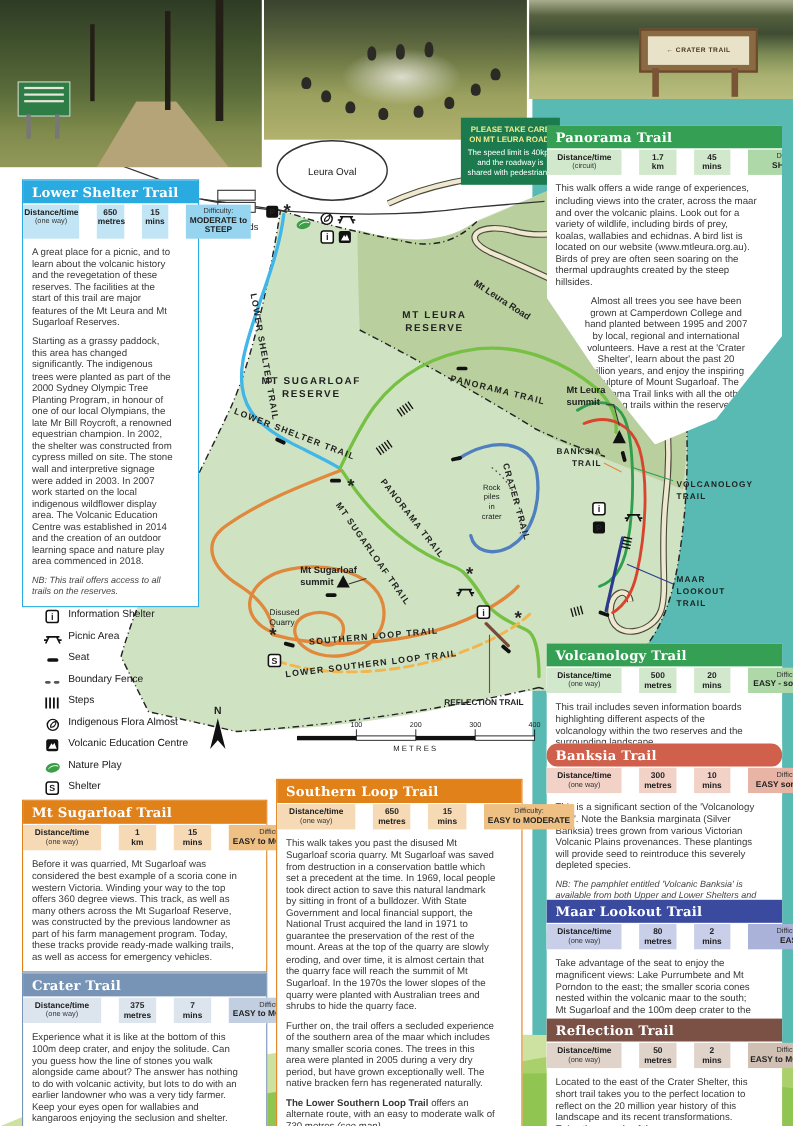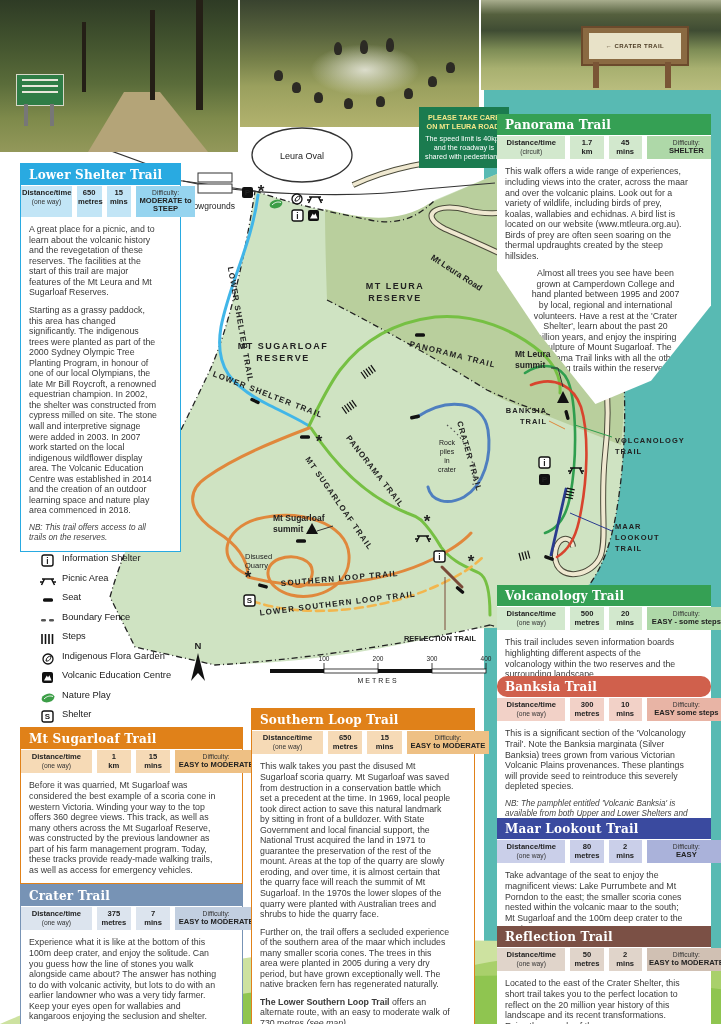--- a/index.html
+++ b/index.html
@@ -37,21 +37,21 @@
   .seat{fill:#111;}
   .steps{stroke:#111;stroke-width:1.2;}
   
   .legend{position:absolute;left:36px;top:514px;width:160px;z-index:5;}
   .lrow{display:flex;align-items:flex-start;height:19.5px;}
   .lic{flex:0 0 26px;}
   .llab{font-size:9.3px;color:#1a1a1a;}
   
   .panel{position:absolute;z-index:5;background:#fff;box-sizing:border-box;}
   .ph2{margin:0;color:#fff;font-family:"DejaVu Serif",serif;font-weight:bold;font-size:12px;padding:4px 8px 3px 8px;letter-spacing:.2px;}
-  .stats{display:grid;grid-template-columns:32% 15.5% 15.5% 37%;gap:5px;background:#fff;padding:1px 0;}
+  .stats{display:grid;grid-template-columns:32% 15.5% 15.5% 37%;gap:16px;background:#fff;padding:1px 0;}
   .st{padding:3px 1px;text-align:center;line-height:1.15;}
   .st .b{display:block;font-size:7.6px;font-weight:bold;color:#222;}
   .st .s{display:block;font-size:6.7px;color:#333;}
   .pbody{padding:6px 23px 8px 8px;}
   .pbody p{margin:0 0 7px 0;font-size:8.8px;line-height:1.2;color:#3a3a3a;}
   .pbody p:last-child{margin-bottom:0;}
   .pbody .nb{font-style:italic;font-size:8.2px;color:#444;}
   #p-ls{left:20px;top:163px;width:161px;border:1px solid #29aae1;}
   #p-ls .ph2{background:#29aae1;}#p-ls .st{background:#c2e5f6;}#p-ls .diff{background:#96d4ef;}
   #p-pan{left:497px;top:114px;width:214px;min-height:290px;clip-path:polygon(0 0,100% 0,100% 66%,72% 92%,46% 100%,20% 76%,0 54%);}
@@ -351,21 +351,21 @@
     <div class="lrow">
         <svg class="lic" width="26" height="16">
           <use href="#ic-steps" x="6" y="3"></use>
         </svg>
         <span class="llab">Steps</span>
       </div>
     <div class="lrow">
         <svg class="lic" width="26" height="16">
           <use href="#ic-flora" x="12" y="8"></use>
         </svg>
-        <span class="llab">Indigenous Flora Garden</span>
+        <span class="llab">Indigenous Flora Almost</span>
       </div>
     <div class="lrow">
         <svg class="lic" width="26" height="16">
           <use href="#ic-vec" x="6" y="2"></use>
         </svg>
         <span class="llab">Volcanic Education Centre</span>
       </div>
     <div class="lrow">
         <svg class="lic" width="26" height="16">
           <use href="#ic-nature" x="12" y="8"></use>

